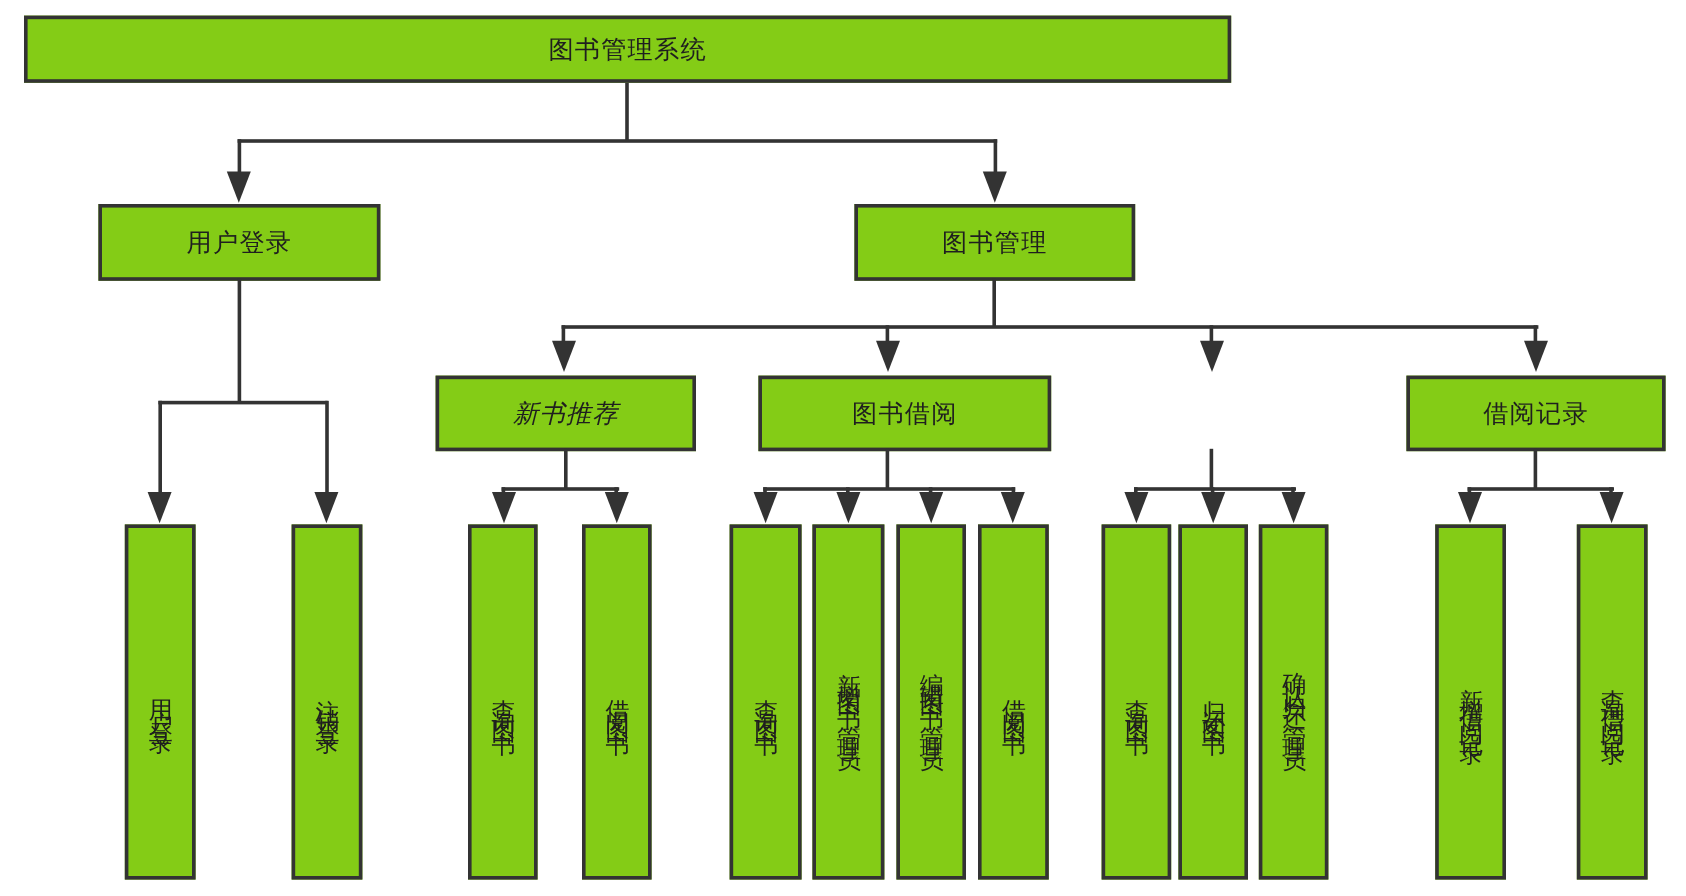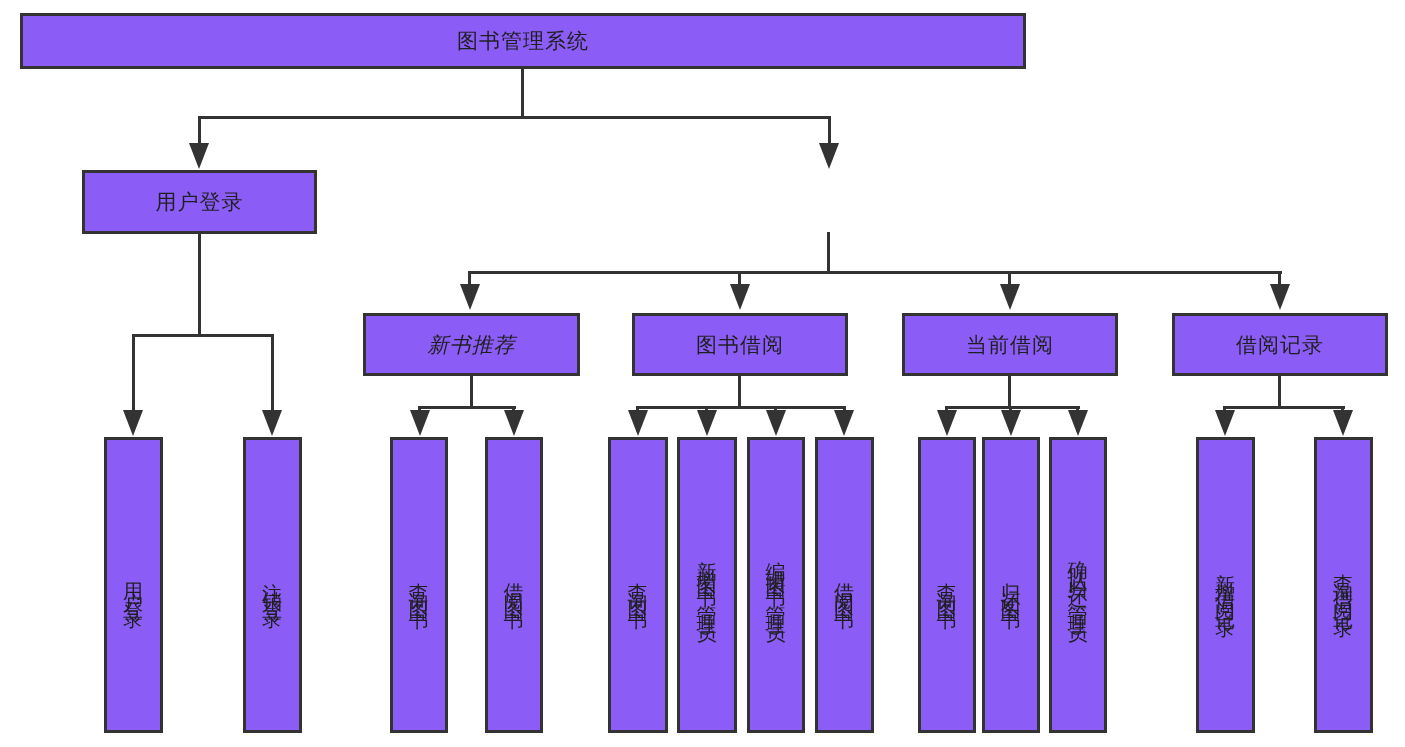--- a/index.html
+++ b/index.html
@@ -7,21 +7,21 @@
     position: relative;
     width: 1405px;
     height: 747px;
     background: #ffffff;
     font-family: "Liberation Sans", "DejaVu Sans", sans-serif;
     overflow: hidden;
   }
   .box {
     position: absolute;
     box-sizing: border-box;
-    background: #8b5cf6;
+    background: #84cc16;
     border: 3px solid var(--line, #333333);
     display: flex;
     align-items: center;
     justify-content: center;
     color: var(--text, #1f1f1f);
     font-size: 21px;
     letter-spacing: 1px;
     text-align: center;
   }
   .leaf { font-size: 20px; letter-spacing: 0; }
@@ -58,42 +58,42 @@
   <div class="box" style="left:20px; top:13px; width:1006px; height:56px;">图书管理系统</div>
 
   <div class="vl" style="left:521px; top:69px; height:49px;"></div>
   <div class="hl" style="left:198px; top:116px; width:633px;"></div>
   <div class="vl" style="left:198px; top:116px; height:32px;"></div>
   <div class="vl" style="left:828px; top:116px; height:32px;"></div>
   <div class="ar" style="left:189px; top:143px;"></div>
   <div class="ar" style="left:819px; top:143px;"></div>
 
   <div class="box" style="left:82px; top:170px; width:235px; height:64px;">用户登录</div>
+  <div class="box" style="left:712px; top:170px; width:234px; height:64px;">图书管理</div>
 
   <div class="vl" style="left:198px; top:232px; height:104px;"></div>
   <div class="hl" style="left:132px; top:334px; width:141px;"></div>
   <div class="vl" style="left:132px; top:334px; height:80px;"></div>
   <div class="vl" style="left:271px; top:334px; height:80px;"></div>
   <div class="ar" style="left:123px; top:410px;"></div>
   <div class="ar" style="left:262px; top:410px;"></div>
 
   <div class="vl" style="left:827px; top:232px; height:41px;"></div>
   <div class="hl" style="left:468px; top:271px; width:814px;"></div>
   <div class="vl" style="left:468px; top:271px; height:18px;"></div>
   <div class="vl" style="left:738px; top:271px; height:18px;"></div>
   <div class="vl" style="left:1008px; top:271px; height:18px;"></div>
   <div class="vl" style="left:1278px; top:271px; height:18px;"></div>
   <div class="ar" style="left:460px; top:284px;"></div>
   <div class="ar" style="left:730px; top:284px;"></div>
   <div class="ar" style="left:1000px; top:284px;"></div>
   <div class="ar" style="left:1270px; top:284px;"></div>
 
   <div class="box" style="left:363px; top:313px; width:217px; height:63px;font-style:italic;">新书推荐</div>
-  <div class="box" style="left:632px; top:313px; width:216px; height:63px;">图书借阅</div>
-  <div class="box" style="left:902px; top:313px; width:216px; height:63px;">当前借阅</div>
+  <div class="box" style="left:632px; top:313px; width:244px; height:63px;">图书借阅</div>
   <div class="box" style="left:1172px; top:313px; width:216px; height:63px;">借阅记录</div>
 
   <div class="vl" style="left:470px; top:374px; height:34px;"></div>
   <div class="hl" style="left:418px; top:406px; width:98px;"></div>
   <div class="vl" style="left:418px; top:406px; height:10px;"></div>
   <div class="vl" style="left:512px; top:406px; height:10px;"></div>
   <div class="ar" style="left:410px; top:410px;"></div>
   <div class="ar" style="left:504px; top:410px;"></div>
 
   <div class="vl" style="left:738px; top:374px; height:34px;"></div>

